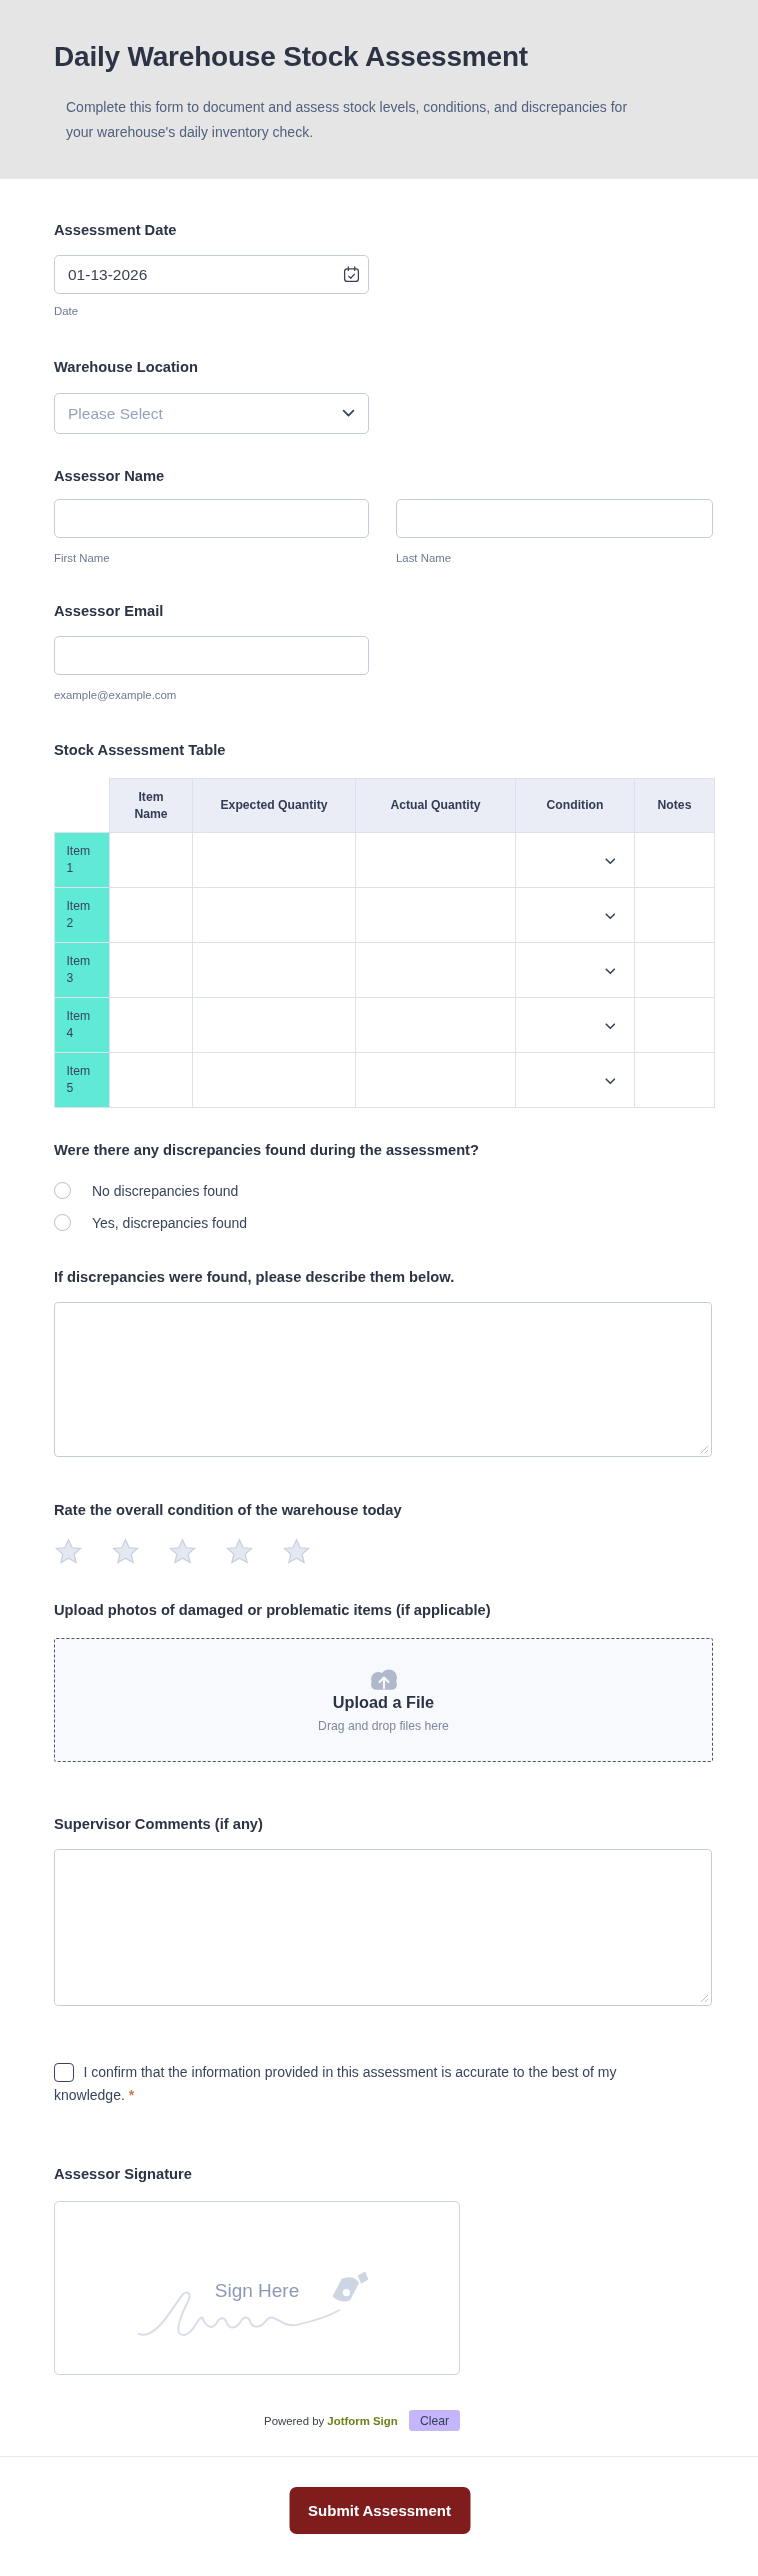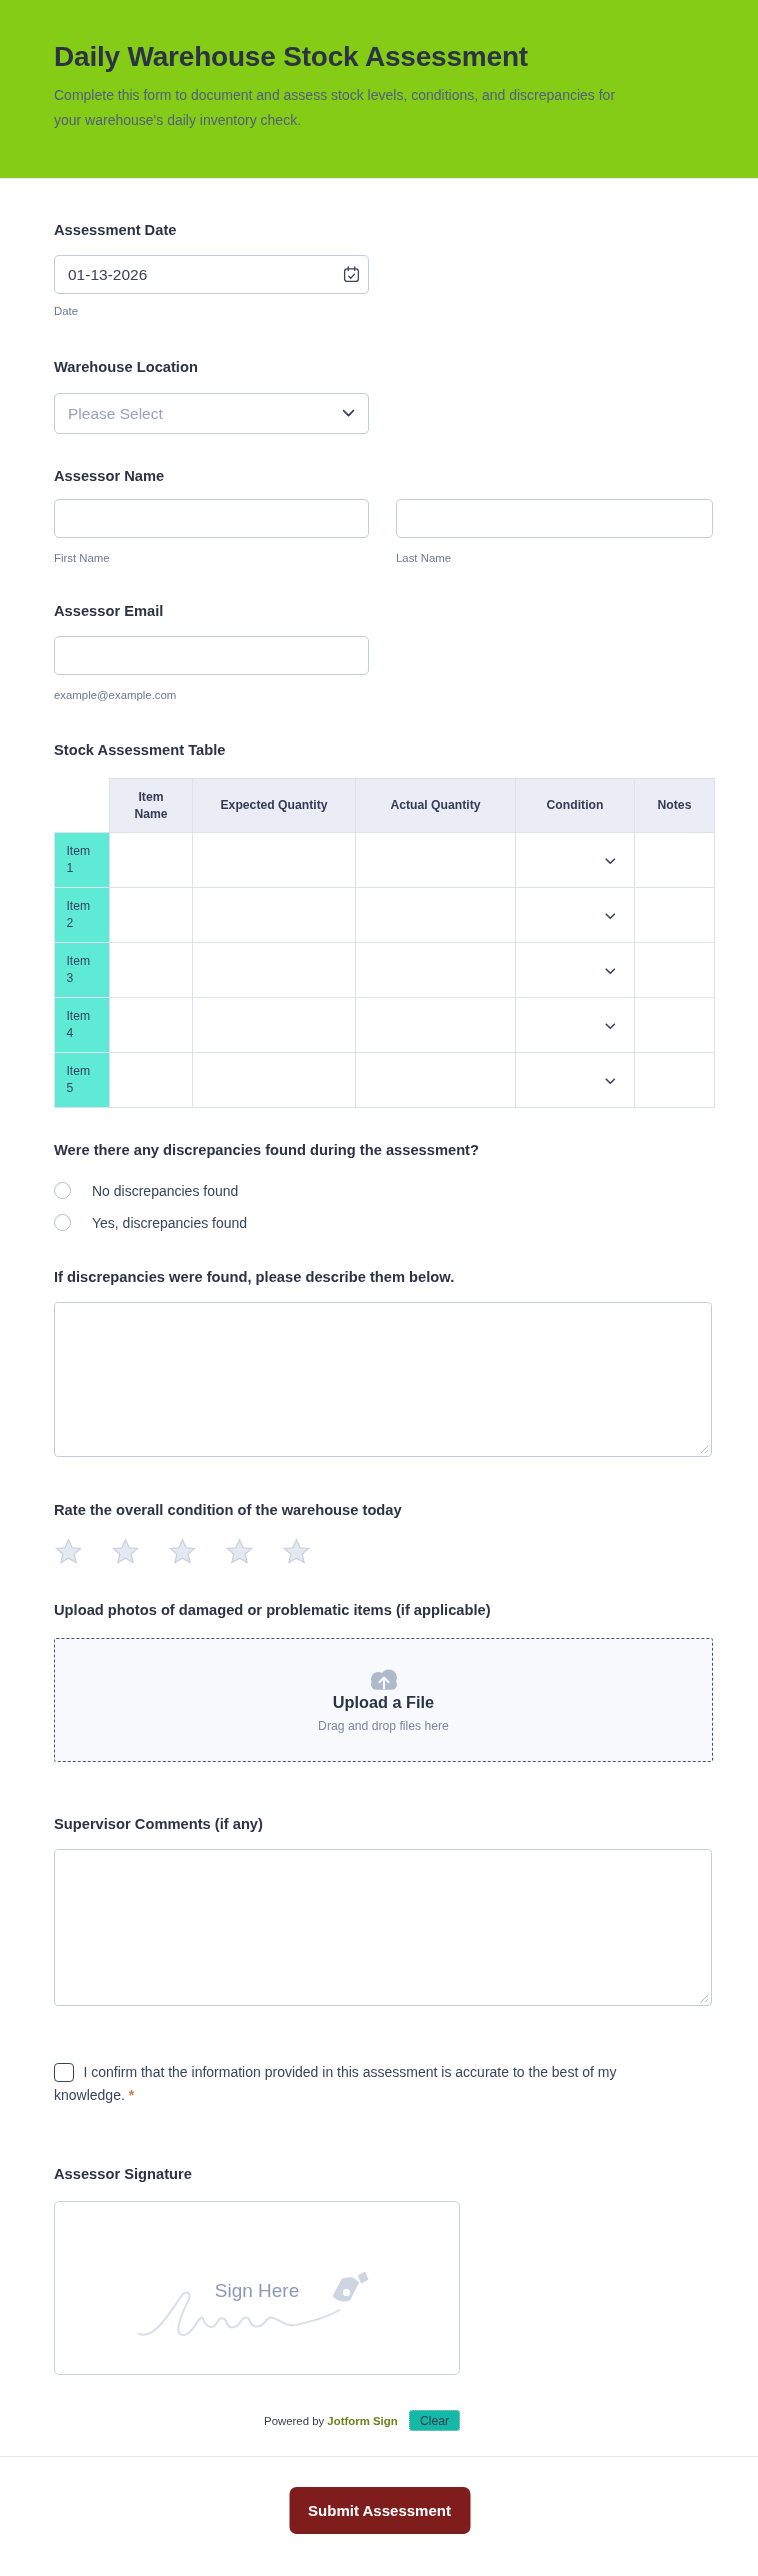--- a/index.html
+++ b/index.html
@@ -2,25 +2,25 @@
 <html style="font-size:13px"><head>
 <meta charset="utf-8">
 <style>
   html,body{margin:0;padding:0;background:#ffffff;}
   .page{
     position:relative;width:759px;height:2576px;background:#ffffff;
     font-family:"Liberation Sans", sans-serif;color:#2c3345;overflow:hidden;
   }
   
   .form-header{position:absolute;top:0;left:0;width:759px;height:179px;
-    border-bottom:0.8px solid #e4e7ee;background:#84cc16;box-sizing:border-box;}
+    border-bottom:0.8px solid #e4e7ee;background:#e5e5e5;box-sizing:border-box;}
   .form-title{position:absolute;left:54px;top:41px;font-size:28px;font-weight:700;
     color:#2c3345;letter-spacing:-0.2px;margin:0;}
   .form-subtitle{position:absolute;left:54px;top:83px;width:579px;font-size:14px;
-    line-height:24.5px;color:#51607e;margin:0;}
+    line-height:24.5px;color:#51607e;margin:12px;}
   
   .q-label{position:absolute;left:54px;font-size:14.7px;font-weight:600;color:#2c3345;}
   .sub-label{position:absolute;left:54px;font-size:11.4px;color:#6e7893;}
   .text-input{position:absolute;box-sizing:border-box;height:39px;background:#fff;
     border:0.8px solid #c4cbd9;border-radius:4.9px;font-family:"Liberation Sans",sans-serif;
     font-size:15.5px;color:#3b4254;padding:0 36px 0 13px;outline:none;}
   .text-input::placeholder{color:#97a2ba;}
   .input-icon{position:absolute;pointer-events:auto;}
   
   .fake-select{position:absolute;box-sizing:border-box;height:41px;background:#fff;
@@ -64,21 +64,21 @@
   
   .sig-box{position:absolute;left:54px;top:2201px;width:406px;height:174px;box-sizing:border-box;
     border:0.8px solid #c9d3e4;border-radius:4.9px;background:#fff;cursor:crosshair;}
   .sign-here{position:absolute;left:0;right:0;top:78px;text-align:center;font-size:19px;color:#8d98b4;}
   .sig-squiggle{position:absolute;left:82px;top:83px;}
   .sig-pen{position:absolute;left:276px;top:67px;}
   .powered-row{position:absolute;left:54px;top:2409px;width:406px;height:23px;display:flex;
     align-items:center;justify-content:flex-end;gap:11.4px;}
   .powered-txt{font-size:11.4px;color:#3b4148;}
   .powered-brand{font-weight:700;color:#6f7f1c;}
-  .clear-btn{box-sizing:border-box;width:51px;height:21px;background:#14b8a6;border:0.8px dotted #bac4dc;
+  .clear-btn{box-sizing:border-box;width:51px;height:21px;background:#c4b5fd;border:0.8px dotted #bac4dc;
     border-radius:3.3px;font-family:"Liberation Sans",sans-serif;font-size:12.2px;color:#333d52;cursor:pointer;
     display:flex;align-items:center;justify-content:center;padding:0;}
   
   .footer-divider{position:absolute;left:0;top:2456px;width:759px;height:0.8px;background:#e7e9ee;}
   .submit-btn{position:absolute;left:50%;top:2487px;transform:translateX(-50%);width:181px;height:47px;
     background:#7f1d1d;border:none;border-radius:7px;color:#ffffff;font-family:"Liberation Sans",sans-serif;
     font-size:15px;font-weight:600;cursor:pointer;}
 </style>
 </head>
 <body>

